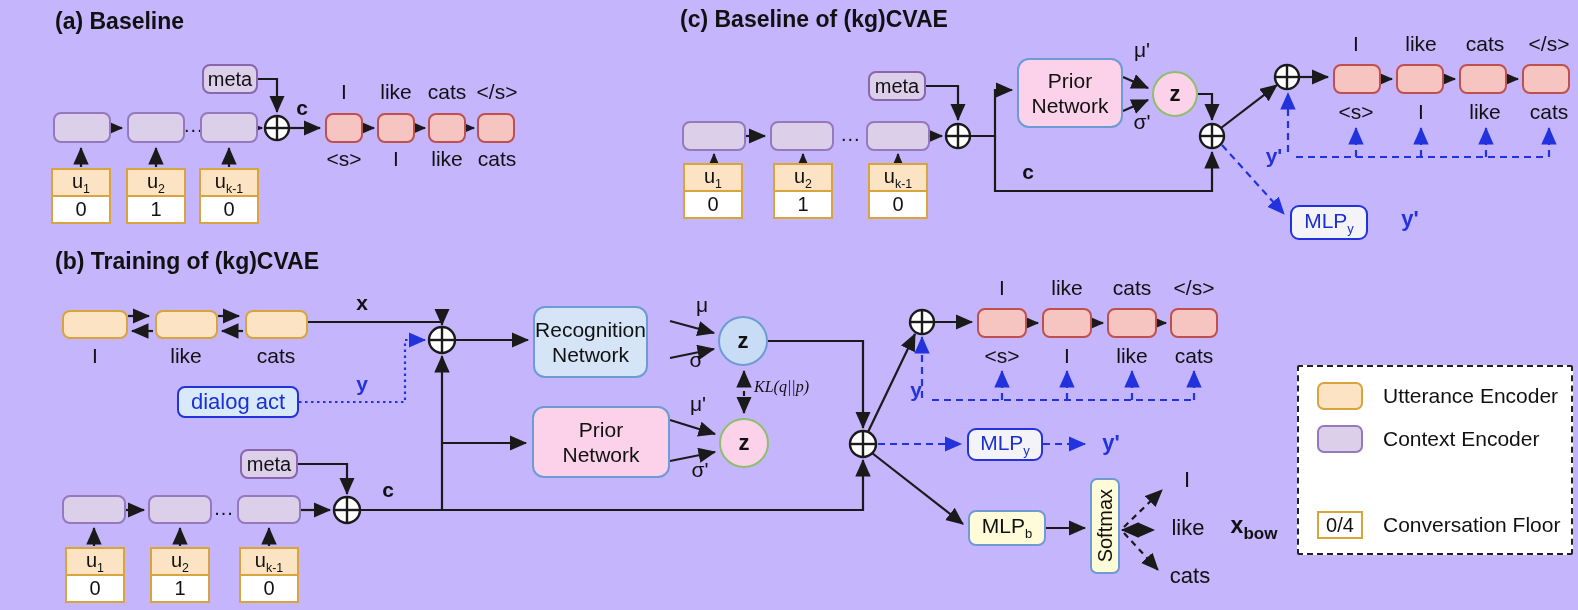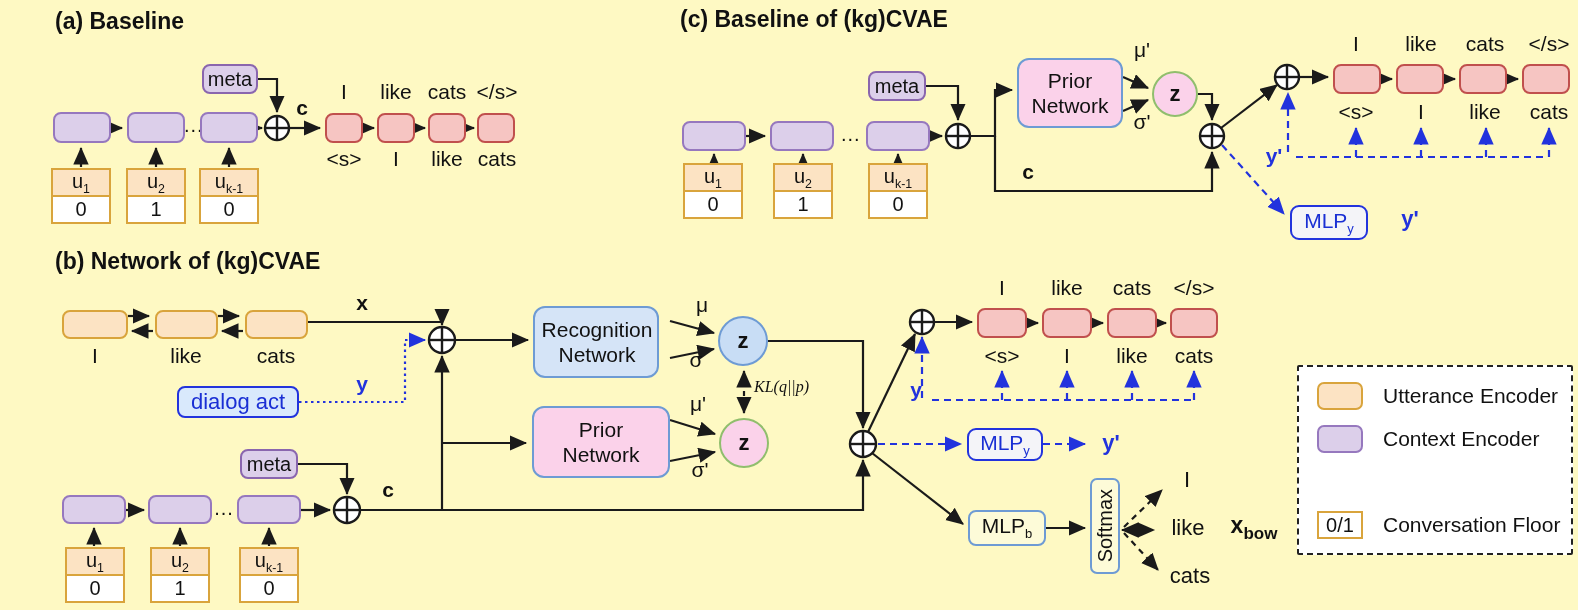--- a/index.html
+++ b/index.html
@@ -1,16 +1,16 @@
 <!DOCTYPE html>
 <html><head>
 <meta charset="utf-8">
 <style>
   html,body{margin:0;padding:0;background:#fff;}
-  #fig{position:relative;width:1578px;height:610px;background:#fef9c3;overflow:hidden;
+  #fig{position:relative;width:1578px;height:610px;background:#c4b5fd;overflow:hidden;
        font-family:"Liberation Sans",sans-serif;color:#111;}
   #wires{position:absolute;left:0;top:0;z-index:1;}
   .abs{position:absolute;z-index:2;box-sizing:border-box;}
   .title{font-weight:bold;font-size:23px;color:#111;white-space:nowrap;}
   .box{display:flex;align-items:center;justify-content:center;border-radius:8px;
        font-size:20px;line-height:1;}
   .ctx{background:#dccfea;border:2px solid #9678be;}
   .utt{background:#fce3c3;border:2px solid #d9a43c;}
   .red{background:#f6c5c2;border:2px solid #c0504d;}
   .meta{background:#dccfea;border:2px solid #8a66ae;}
@@ -312,36 +312,36 @@
 </div>
 <div class="abs ustack" style="left:868px;top:163px;width:60px;">
   <div class="ucell">
         <span><span>u</span><sub>k-1</sub></span>
       </div>
   <div class="ucell floor">
         <span>0</span>
       </div>
 </div>
 
-<div class="abs title" style="left:55px;top:248px;">(b) Network of (kg)CVAE</div>
+<div class="abs title" style="left:55px;top:248px;">(b) Training of (kg)CVAE</div>
 
 <div class="abs box utt" style="left:62px;top:310px;width:66px;height:29px;"></div>
 <div class="abs box utt" style="left:155px;top:310px;width:63px;height:29px;"></div>
 <div class="abs box utt" style="left:245px;top:310px;width:63px;height:29px;"></div>
 <div class="abs lbl" style="left:68px;top:344px;width:54px;">I</div>
 <div class="abs lbl" style="left:159px;top:344px;width:54px;">like</div>
 <div class="abs lbl" style="left:249px;top:344px;width:54px;">cats</div>
 
 <div class="abs klb" style="left:352px;top:291px;width:20px;">x</div>
 <div class="abs blb" style="left:352px;top:372px;width:20px;">y</div>
 <div class="abs dialog" style="left:177px;top:386px;width:122px;height:32px;">
       <span>dialog act</span>
     </div>
 
-<div class="abs net rec" style="left:533px;top:306px;width:126px;height:72px;justify-content:flex-end;">
+<div class="abs net rec" style="left:533px;top:306px;width:115px;height:72px;justify-content:flex-end;">
       <span style="width:120px;">Recognition Network</span>
     </div>
 <div class="abs net pri" style="left:532px;top:406px;width:138px;height:72px;">
       <span style="width:100px;">Prior Network</span>
     </div>
 
 <div class="abs lbl" style="left:688px;top:293px;width:28px;">μ</div>
 <div class="abs lbl" style="left:682px;top:348px;width:28px;">σ</div>
 <div class="abs lbl" style="left:684px;top:392px;width:28px;">μ'</div>
 <div class="abs lbl" style="left:686px;top:458px;width:28px;">σ'</div>
@@ -424,19 +424,19 @@
   <div class="abs" style="left:18px;top:58px;display:flex;align-items:center;gap:20px;">
     <div class="sw sw2"></div>
     <div class="lbl">Context Encoder</div>
   </div>
   <div class="abs" style="left:18px;top:15px;display:flex;align-items:center;gap:20px;">
     <div class="sw sw1"></div>
     <div class="lbl">Utterance Encoder</div>
   </div>
   <div class="abs" style="left:18px;top:144px;display:flex;align-items:center;gap:20px;">
     <div class="sw sw4">
-          <span>0/1</span>
+          <span>0/4</span>
         </div>
     <div class="lbl">Conversation Floor</div>
   </div>
 </div>
 
 </div>
 
 </body></html>

